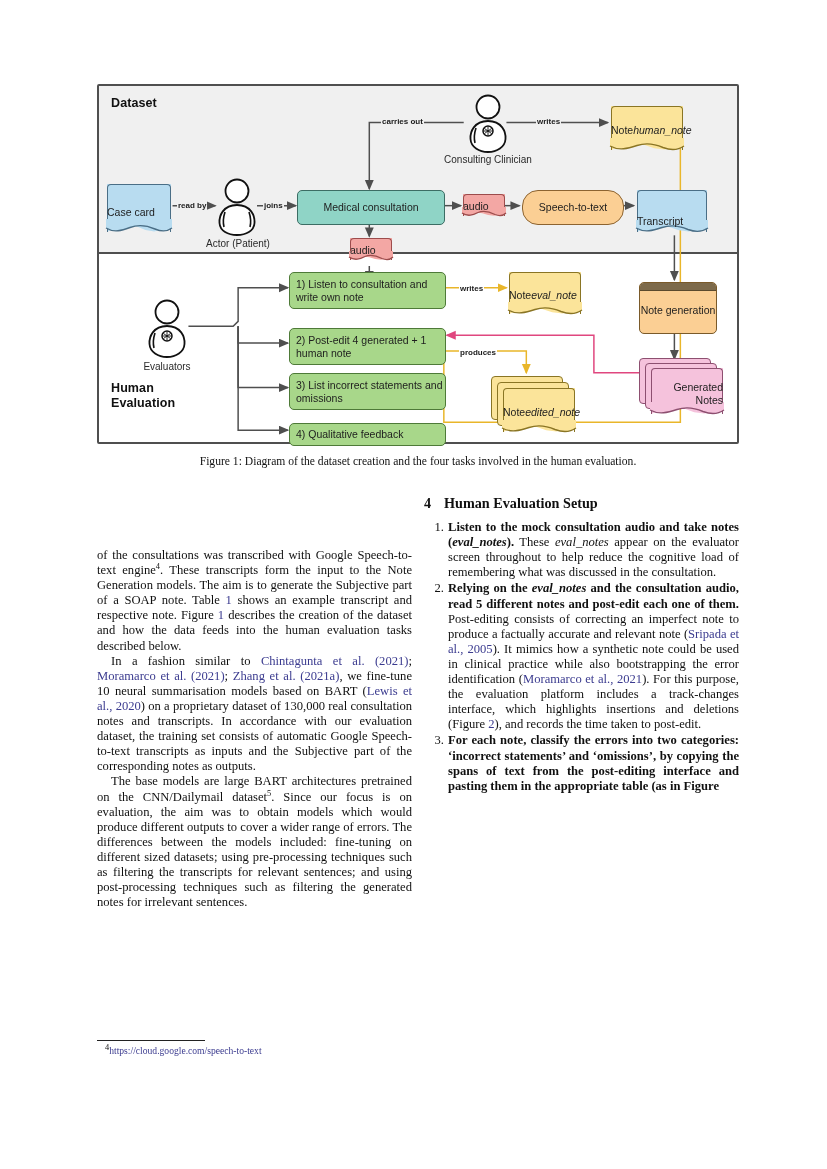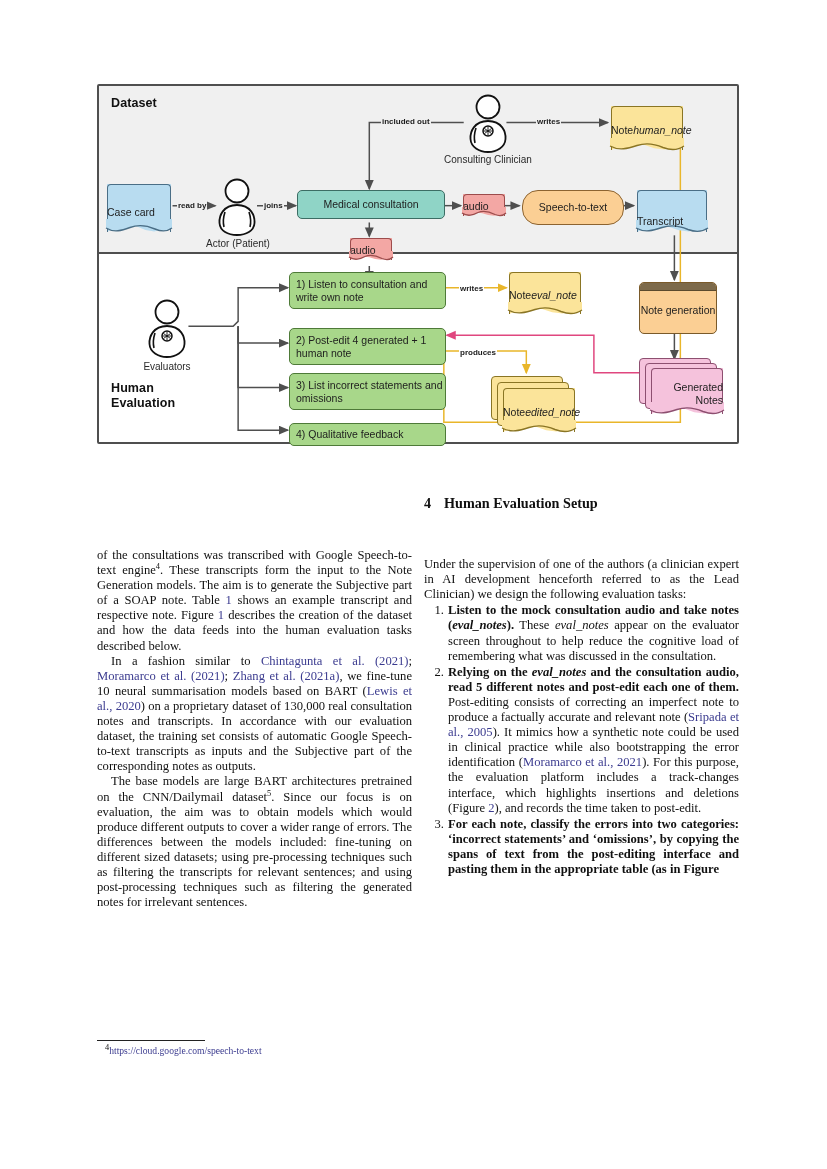--- a/index.html
+++ b/index.html
@@ -310,21 +310,21 @@
         <svg width="44" height="60" viewBox="0 0 44 60">
           <circle cx="22" cy="13" r="11.5" fill="#fff" stroke="#111" stroke-width="1.8"></circle>
           <path d="M22,27 C8,27 4,38 4.5,45 C5,53 13,58 22,58 C31,58 39,53 39.5,45 C40,38 36,27 22,27 Z" fill="#fff" stroke="#111" stroke-width="1.8"></path>
           <path d="M10,34 C8,40 8,45 9,49" fill="none" stroke="#111" stroke-width="1.6"></path>
           <circle cx="22" cy="37" r="5" fill="#fff" stroke="#111" stroke-width="1.5"></circle>
           <path d="M18.5,34.5 L25.5,39.5 M25.5,34.5 L18.5,39.5 M22,32.5 L22,41.5 M17.5,37 L26.5,37" stroke="#111" stroke-width="0.9"></path>
         </svg>
       </div>
       <div class="person-label" style="left:330px; top:68px; width:118px;">Consulting Clinician</div>
 
-      <div class="node" style="left:198px; top:104px; width:148px; height:29px; background:#8fd4c6; border-color:#3c6d64;">
+      <div class="node" style="left:198px; top:104px; width:148px; height:35px; background:#8fd4c6; border-color:#3c6d64;">
         <span>Medical consultation</span>
       </div>
 
       <div class="doc" style="left:364px; top:108px; width:42px; height:22px; --fill:#f3a7a4; --stroke:#9c4c4c;">
         <div class="body"></div>
         <div class="outline"></div>
         <svg class="wave" height="10" viewBox="0 0 44 10" preserveAspectRatio="none">
           <path d="M0,0 L0,6 C6,10 11,8 16,5.5 C22,3 27,4.5 33,7.5 C38,9.5 41,9 44,6 L44,0" fill="#f3a7a4"></path>
           <path d="M0,6 C6,10 11,8 16,5.5 C22,3 27,4.5 33,7.5 C38,9.5 41,9 44,6" fill="none" stroke="#9c4c4c" stroke-width="1.3"></path>
         </svg>
@@ -440,46 +440,46 @@
           <path d="M0,0 L0,8 C9,13 18,10.5 27,7.5 C36,4.5 45,6 53,9.5 C61,12.5 69,11.5 74,8 L74,0" fill="#f5c2dc"></path>
           <path d="M0,8 C9,13 18,10.5 27,7.5 C36,4.5 45,6 53,9.5 C61,12.5 69,11.5 74,8" fill="none" stroke="#8d4f70" stroke-width="1.4"></path>
         </svg>
         <div class="lbl" style="padding-top:5px;">
           <span>Generated Notes</span>
         </div>
       </div>
 
       <div class="elabel onpanel" style="left:78px; top:115px;">read by</div>
       <div class="elabel onpanel" style="left:164px; top:115px;">joins</div>
-      <div class="elabel onpanel" style="left:282px; top:31px;">included out</div>
+      <div class="elabel onpanel" style="left:282px; top:31px;">carries out</div>
       <div class="elabel onpanel" style="left:437px; top:31px;">writes</div>
       <div class="elabel onwhite" style="left:360px; top:198px;">writes</div>
       <div class="elabel onwhite" style="left:360px; top:262px;">produces</div>
 
     </div>
   </div>
 
+  <div id="caption">Figure 1: Diagram of the dataset creation and the four tasks involved in the human evaluation.</div>
 
   <div class="col" id="col-left">
     <p class="noindent"><span>of the consultations was transcribed with Google Speech-to-text engine</span><span class="sup">4</span><span>. These transcripts form the input to the Note Generation models. The aim is to generate the Subjective part of a SOAP note. Table </span><span class="cite">1</span><span> shows an example transcript and respective note. Figure </span><span class="cite">1</span><span> describes the creation of the dataset and how the data feeds into the human evaluation tasks described below.</span></p>
 
     <p><span>In a fashion similar to </span><span class="cite">Chintagunta et al. (2021)</span><span>; </span><span class="cite">Moramarco et al. (2021)</span><span>; </span><span class="cite">Zhang et al. (2021a)</span><span>, we fine-tune 10 neural summarisation models based on BART (</span><span class="cite">Lewis et al., 2020</span><span>) on a proprietary dataset of 130,000 real consultation notes and transcripts. In accordance with our evaluation dataset, the training set consists of automatic Google Speech-to-text transcripts as inputs and the Subjective part of the corresponding notes as outputs.</span></p>
 
     <p><span>The base models are large BART architectures pretrained on the CNN/Dailymail dataset</span><span class="sup">5</span><span>. Since our focus is on evaluation, the aim was to obtain models which would produce different outputs to cover a wider range of errors. The differences between the models included: fine-tuning on different sized datasets; using pre-processing techniques such as filtering the transcripts for relevant sentences; and using post-processing techniques such as filtering the generated notes for irrelevant sentences.</span></p>
   </div>
 
   <div id="footnotes">
     <div class="rule"></div>
     <div class="fn"><span class="sup">4</span><span>https://cloud.google.com/speech-to-text</span></div>
   </div>
 
   <div class="col" id="col-right">
     <h2 class="sec"><span class="num">4</span><span>Human Evaluation Setup</span></h2>
 
-    <p class="noindent">Under the supervision of one of the authors (a clinician expert in AI development henceforth referred to as the Lead Clinician) we design the following evaluation tasks:</p>
 
     <ol class="tasks">
       <li><span class="b">Listen to the mock consultation audio and take notes (</span><span class="bi">eval_notes</span><span class="b">).</span><span> These </span><span class="i">eval_notes</span><span> appear on the evaluator screen throughout to help reduce the cognitive load of remembering what was discussed in the consultation.</span></li>
 
       <li><span class="b">Relying on the </span><span class="bi">eval_notes</span><span class="b"> and the consultation audio, read 5 different notes and post-edit each one of them.</span><span> Post-editing consists of correcting an imperfect note to produce a factually accurate and relevant note (</span><span class="cite">Sripada et al., 2005</span><span>). It mimics how a synthetic note could be used in clinical practice while also bootstrapping the error identification (</span><span class="cite">Moramarco et al., 2021</span><span>). For this purpose, the evaluation platform includes a track-changes interface, which highlights insertions and deletions (Figure </span><span class="cite">2</span><span>), and records the time taken to post-edit.</span></li>
 
       <li><span class="b">For each note, classify the errors into two categories: ‘incorrect statements’ and ‘omissions’, by copying the spans of text from the post-editing interface and pasting them in the appropriate table (as in Figure</span></li>
     </ol>
   </div>
 

